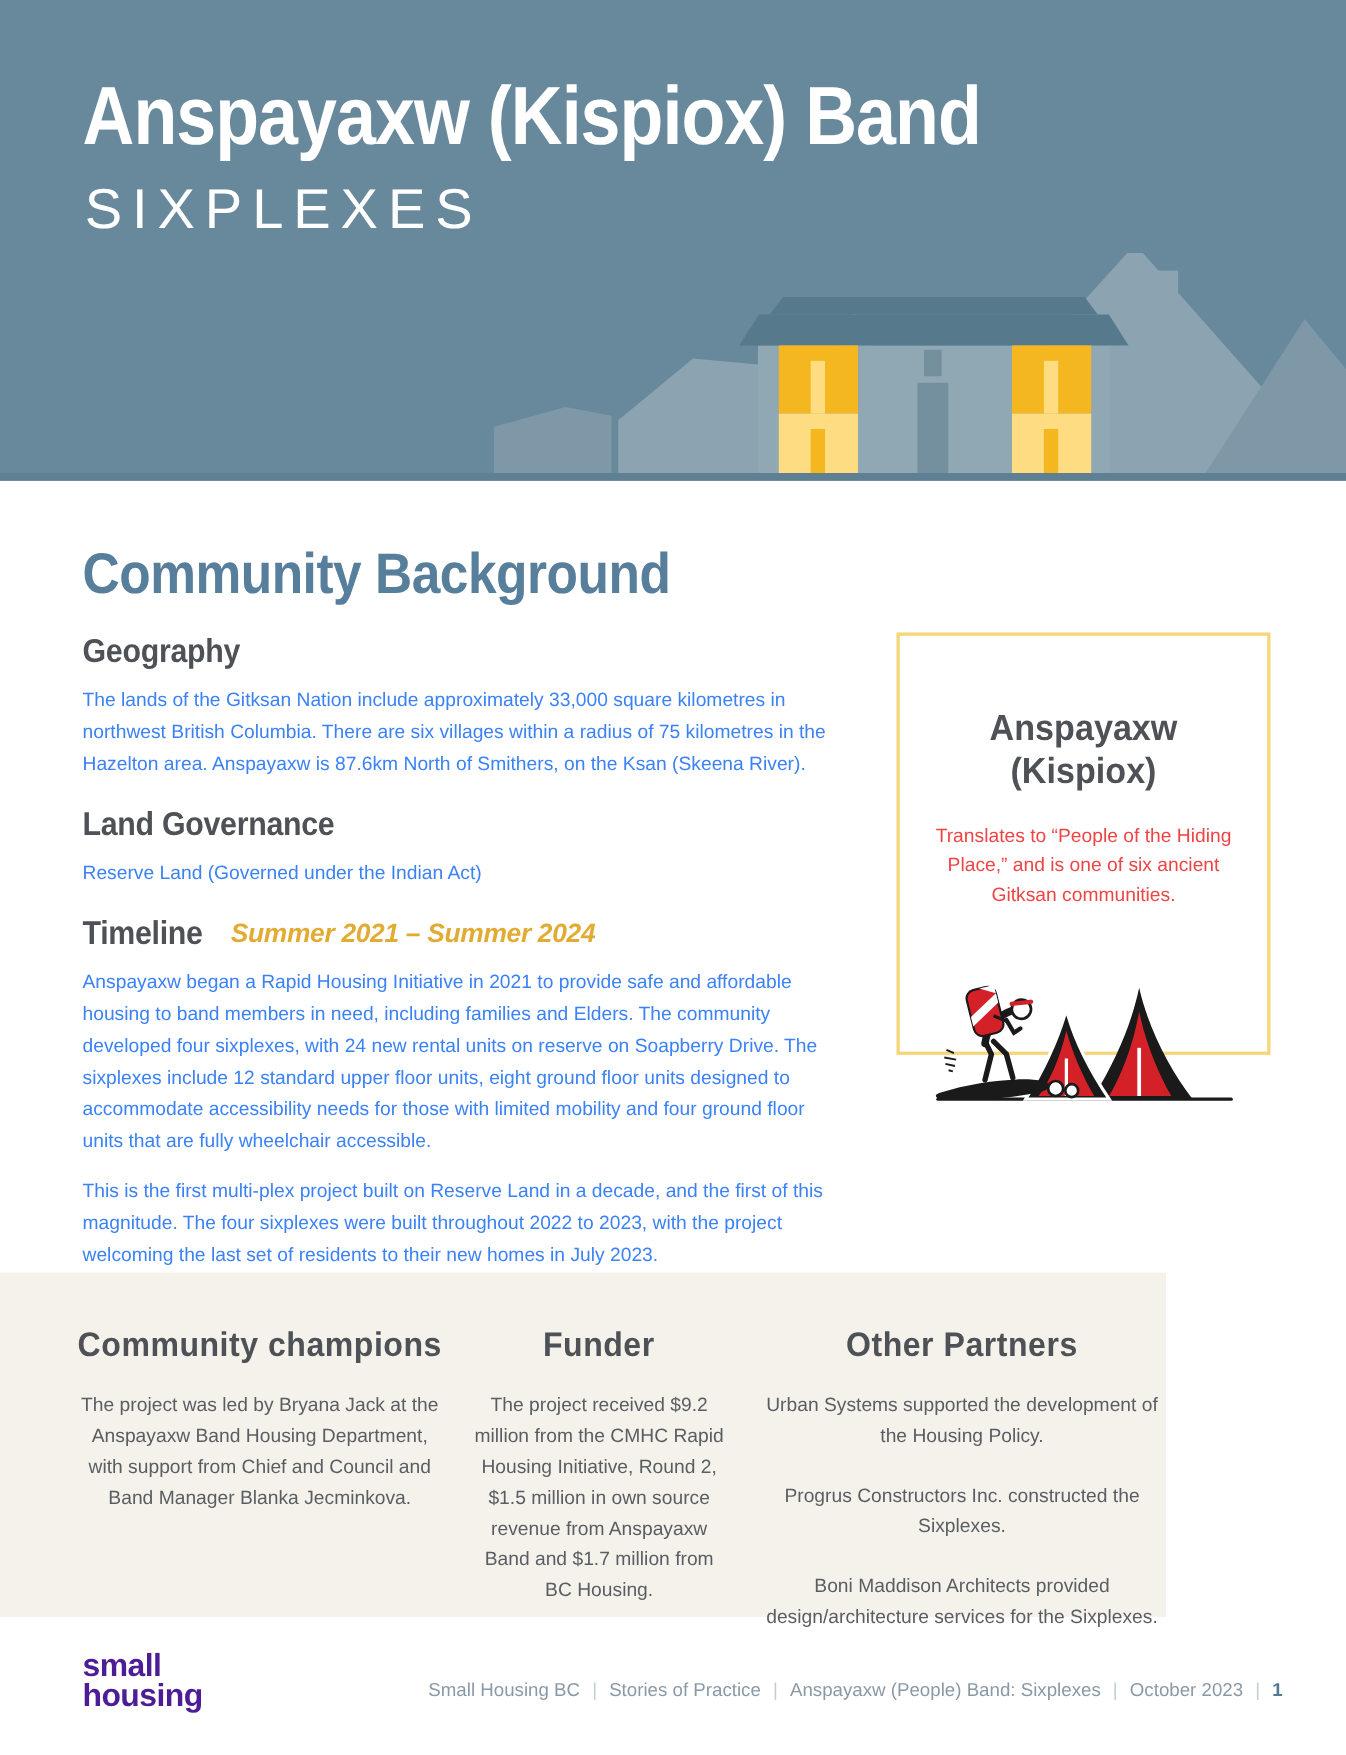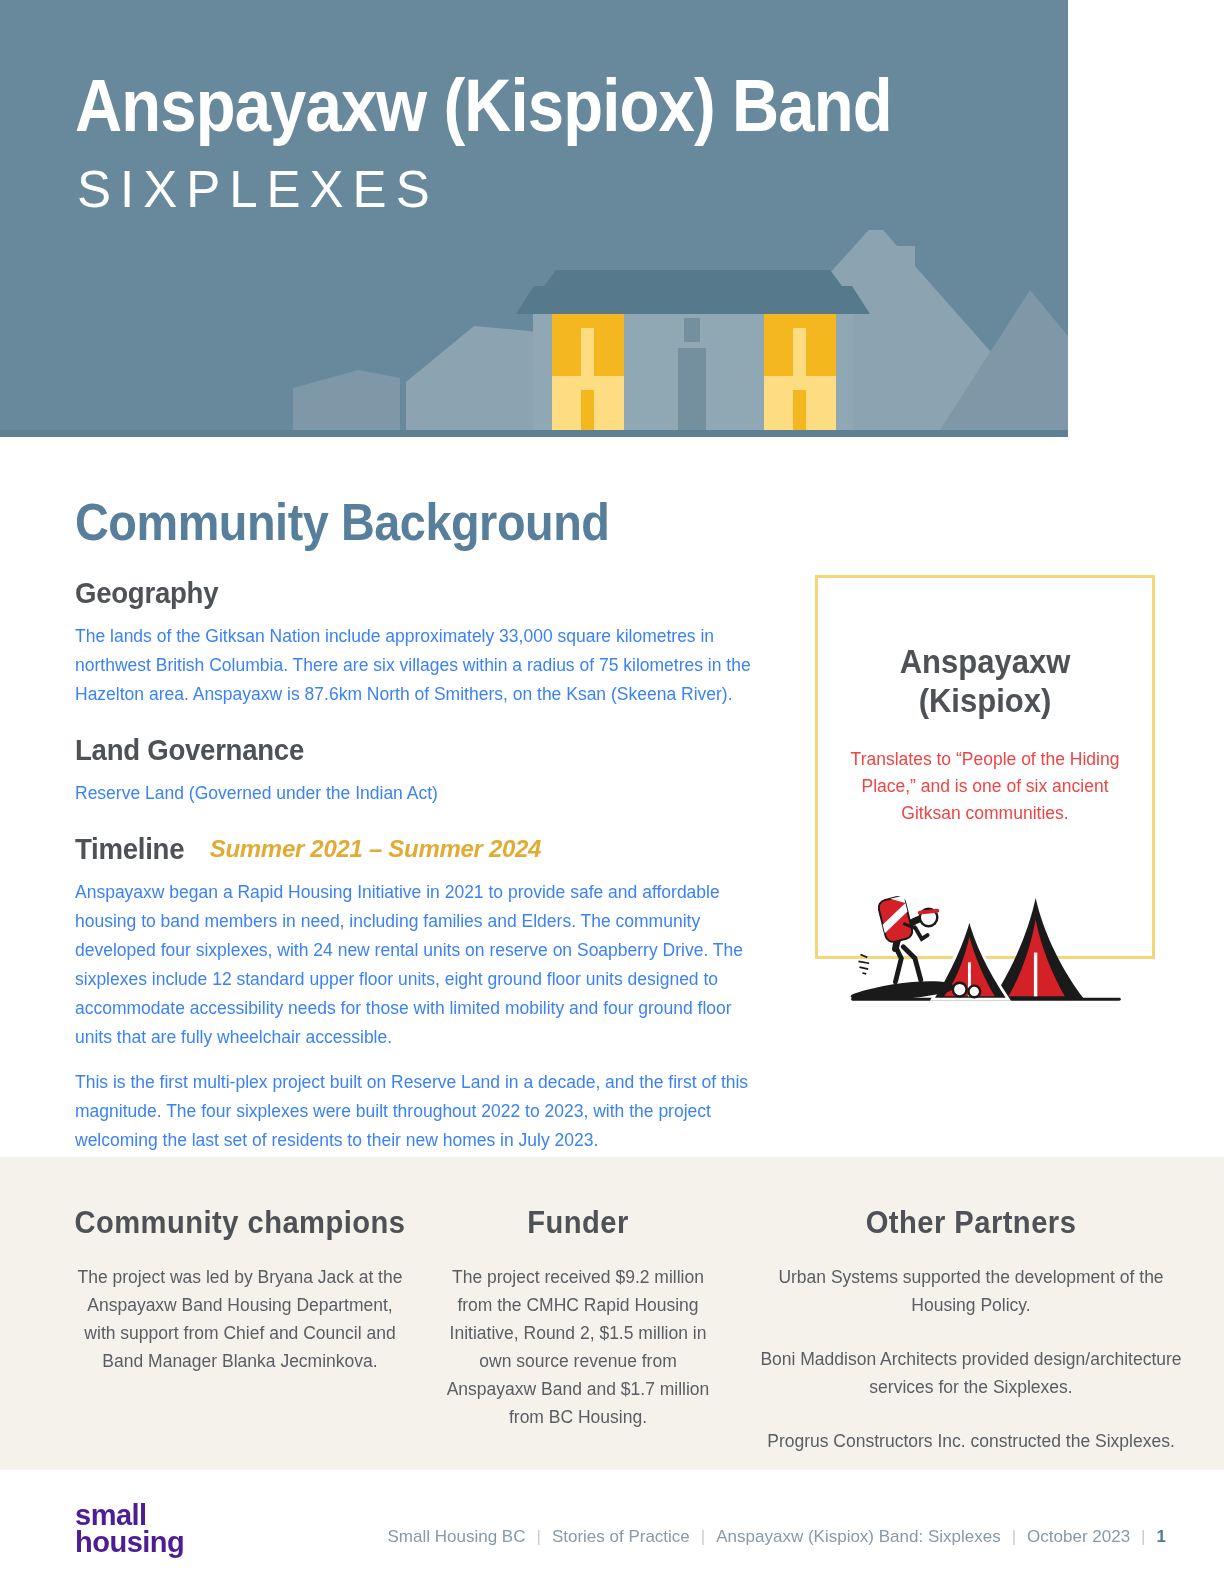--- a/index.html
+++ b/index.html
@@ -3,21 +3,21 @@
 <meta charset="utf-8">
 <style>
   * { margin:0; padding:0; box-sizing:border-box; }
   html,body { background:#ffffff; }
   body {
     position:relative; width:1224px; height:1595px; overflow:hidden;
     font-family:"Liberation Sans", sans-serif; color:#5A5E63;
   }
 
   
-  .banner { position:absolute; top:0; left:0; width:1068px; height:437px; background:#67899B; }
+  .banner { position:absolute; top:0; left:0; width:1224px; height:437px; background:#67899B; }
   .banner-art { position:absolute; right:0; bottom:7px; display:block; }
   .banner-ground { position:absolute; bottom:0; left:0; width:100%; height:7px; background:#5E8092; }
   .banner-title {
     position:absolute; left:75px; top:62px; color:#ffffff;
     font-size:75px; font-weight:bold; letter-spacing:-1px; white-space:nowrap;
     transform:scaleX(0.87); transform-origin:left center;
   }
   .banner-subtitle {
     position:absolute; left:77px; top:160px; color:#ffffff;
     font-size:51px; font-weight:400; letter-spacing:9px; white-space:nowrap;
@@ -50,21 +50,21 @@
   .side-title {
     width:220px; margin:64px auto 0 auto; color:#4E5256;
     font-size:33px; font-weight:bold; line-height:39px;
     transform:scaleX(0.94); transform-origin:center;
   }
   .side-text { width:272px; margin:26px auto 0 auto; font-size:17.5px; line-height:27px; color:#ef4444; }
   .side-art { display:block; margin:34px auto 0 auto; }
 
   
   .partners-panel {
-    position:absolute; top:1157px; left:0; width:1224px; height:313px;
+    position:absolute; top:1157px; left:0; width:1060px; height:313px;
     background:#F4F2EB; display:flex; padding:48px 0 0 60px;
   }
   .p-col { text-align:center; }
   .p-col-1 { width:360px; }
   .p-col-2 { width:304px; margin-left:6px; }
   .p-col-3 { width:446px; margin-left:18px; }
   .p-heading {
     color:#4E5256; font-size:31px; font-weight:bold; letter-spacing:0.5px;
     transform:scaleX(0.94); transform-origin:center; margin-bottom:22px; white-space:nowrap;
   }
@@ -176,25 +176,25 @@
     <h3 class="p-heading">Community champions</h3>
     <p>The project was led by Bryana Jack at the Anspayaxw Band Housing Department, with support from Chief and Council and Band Manager Blanka Jecminkova.</p>
   </div>
   <div class="p-col p-col-2">
     <h3 class="p-heading">Funder</h3>
     <p>The project received $9.2 million from the CMHC Rapid Housing Initiative, Round 2, $1.5 million in own source revenue from Anspayaxw Band and $1.7 million from BC Housing.</p>
   </div>
   <div class="p-col p-col-3">
     <h3 class="p-heading">Other Partners</h3>
     <p>Urban Systems supported the development of the Housing Policy.</p>
+    <p>Progrus Constructors Inc. constructed the Sixplexes.</p>
     <p>Boni Maddison Architects provided design/architecture services for the Sixplexes.</p>
-    <p>Progrus Constructors Inc. constructed the Sixplexes.</p>
   </div>
 </section>
 
 <div class="footer-logo">
   <div>small</div>
   <div>housing</div>
 </div>
 
 <div class="footer-meta">
-  <span>Small Housing BC</span><span class="footer-sep">|</span><span>Stories of Practice</span><span class="footer-sep">|</span><span>Anspayaxw (Kispiox) Band: Sixplexes</span><span class="footer-sep">|</span><span>October 2023</span><span class="footer-sep">|</span><span class="footer-page">1</span>
+  <span>Small Housing BC</span><span class="footer-sep">|</span><span>Stories of Practice</span><span class="footer-sep">|</span><span>Anspayaxw (People) Band: Sixplexes</span><span class="footer-sep">|</span><span>October 2023</span><span class="footer-sep">|</span><span class="footer-page">1</span>
 </div>
 
 </body></html>

